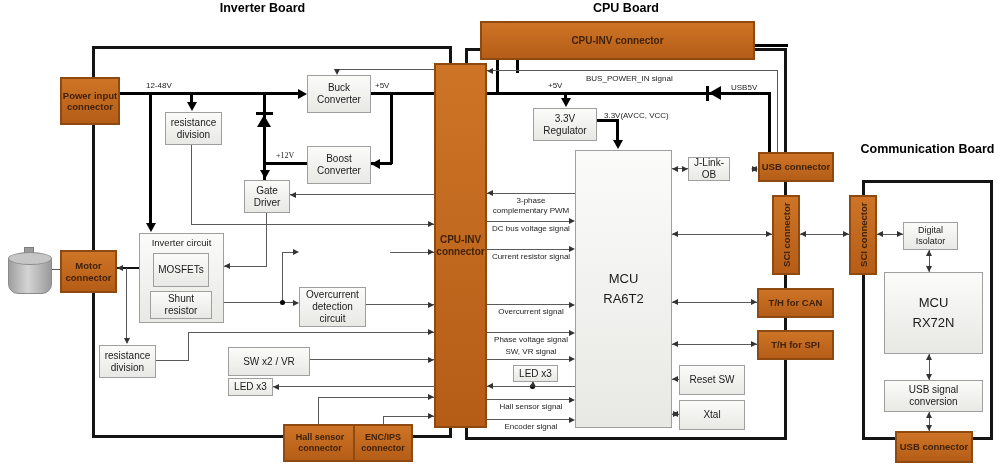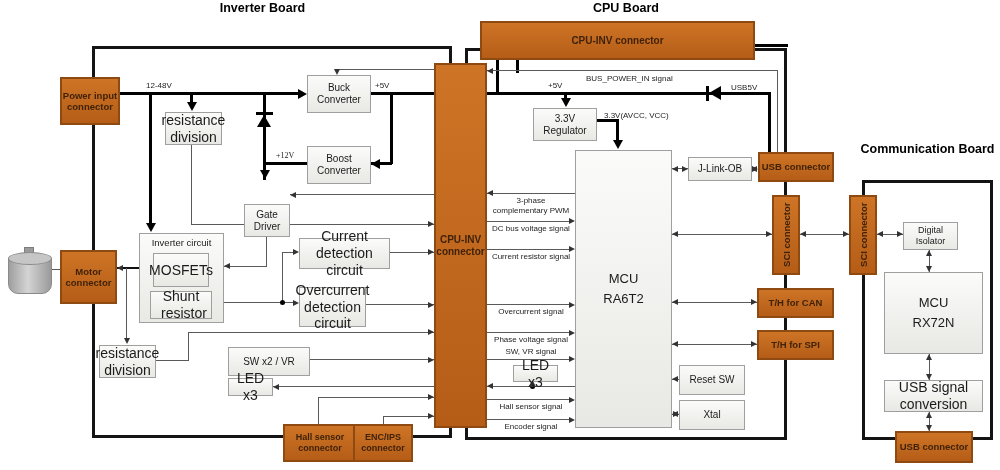--- a/index.html
+++ b/index.html
@@ -20,21 +20,21 @@
   .ar.R{border-top:5px solid transparent;border-bottom:5px solid transparent;border-left:9px solid #000;}
   .ar.L{border-top:5px solid transparent;border-bottom:5px solid transparent;border-right:9px solid #000;}
   .ar.D{border-left:5px solid transparent;border-right:5px solid transparent;border-top:9px solid #000;}
   .dot{position:absolute;width:5px;height:5px;border-radius:50%;background:#000;z-index:3;}
   .box-o{position:absolute;background:linear-gradient(180deg,#cd7426,#b55d17);border:2px solid #8f4a11;
          color:#40220a;font-weight:bold;font-size:9.5px;line-height:1.2;display:flex;align-items:center;
          justify-content:center;text-align:center;box-sizing:border-box;z-index:4;}
   .box-g{position:absolute;background:linear-gradient(180deg,#fbfbfa,#e8e8e4);border:1px solid #9f9f9f;
          color:#1b1b1b;font-size:10px;line-height:1.2;display:flex;align-items:center;justify-content:center;
          text-align:center;box-sizing:border-box;z-index:4;}
-  .f9{font-size:9px;} .f95{font-size:14px;} .f10{font-size:10px;} .f13{font-size:13px;line-height:1.55;}
+  .f9{font-size:9px;} .f95{font-size:10px;} .f10{font-size:10px;} .f13{font-size:13px;line-height:1.55;}
   .vt{transform:rotate(-90deg);white-space:nowrap;}
   .lbl{position:absolute;font-size:8px;color:#1d1d1d;white-space:nowrap;z-index:5;}
   .slbl{position:absolute;font-size:8px;color:#1d1d1d;width:88px;left:487px;text-align:center;
         white-space:nowrap;line-height:1.2;z-index:5;}
   .grp-label{position:absolute;font-size:9.5px;color:#1b1b1b;text-align:center;z-index:5;}
   .bar{position:absolute;background:#000;z-index:3;}
   .tri{position:absolute;width:0;height:0;z-index:3;}
 </style>
 </head>
 <body>
@@ -183,21 +183,21 @@
   <div class="ar u" style="left:926px;top:412px;"></div>
   <div class="ar d" style="left:926px;top:425px;"></div>
 
   <div style="position:absolute;left:24px;top:247px;width:10px;height:8px;background:#9a9a9a;border:1px solid #7d7d7d;z-index:4;box-sizing:border-box;"></div>
   <div style="position:absolute;left:8px;top:258px;width:44px;height:36px;background:linear-gradient(90deg,#9f9f9f,#d4d4d4 45%,#9a9a9a);border:1px solid #8a8a8a;border-radius:0 0 10px 10px;z-index:4;box-sizing:border-box;"></div>
   <div style="position:absolute;left:8px;top:252px;width:44px;height:13px;background:#c6c6c6;border:1px solid #8a8a8a;border-radius:50%;z-index:4;box-sizing:border-box;"></div>
 
   <div class="box-o" style="left:60px;top:77px;width:60px;height:48px;">
       <span>Power input connector</span>
     </div>
-  <div class="box-o" style="left:60px;top:250px;width:57px;height:54px;">
+  <div class="box-o" style="left:60px;top:250px;width:57px;height:43px;">
       <span>Motor connector</span>
     </div>
   <div class="box-o f10" style="left:434px;top:63px;width:53px;height:365px;">
       <span>CPU-INV connector</span>
     </div>
   <div class="box-o f10" style="left:480px;top:21px;width:275px;height:39px;">
       <span>CPU-INV connector</span>
     </div>
   <div class="box-o f9" style="left:283px;top:424px;width:74px;height:38px;">
       <span>Hall sensor connector</span>
@@ -226,33 +226,30 @@
 
   <div class="box-g f95" style="left:165px;top:112px;width:57px;height:33px;">
       <span>resistance division</span>
     </div>
   <div class="box-g" style="left:307px;top:75px;width:64px;height:38px;">
       <span>Buck Converter</span>
     </div>
   <div class="box-g" style="left:307px;top:146px;width:64px;height:38px;">
       <span>Boost Converter</span>
     </div>
-  <div class="box-g" style="left:244px;top:180px;width:46px;height:33px;margin-top:24px;">
+  <div class="box-g" style="left:244px;top:180px;width:46px;height:33px;">
       <span>Gate Driver</span>
     </div>
   <div class="box-g" style="left:139px;top:233px;width:85px;height:90px;"></div>
   <div class="grp-label" style="left:139px;top:237px;width:85px;">Inverter circuit</div>
   <div class="box-g f95" style="left:153px;top:253px;width:56px;height:34px;">
       <span>MOSFETs</span>
     </div>
   <div class="box-g f95" style="left:150px;top:291px;width:62px;height:28px;">
       <span style="max-width:40px;">Shunt resistor</span>
-    </div>
-  <div class="box-g f95" style="left:299px;top:238px;width:91px;height:31px;">
-      <span>Current detection circuit</span>
     </div>
   <div class="box-g f95" style="left:299px;top:287px;width:67px;height:40px;">
       <span>Overcurrent detection circuit</span>
     </div>
   <div class="box-g f95" style="left:99px;top:345px;width:57px;height:33px;">
       <span>resistance division</span>
     </div>
   <div class="box-g" style="left:228px;top:347px;width:82px;height:29px;">
       <span>SW x2 / VR</span>
     </div>
@@ -262,21 +259,21 @@
 
   <div class="box-g" style="left:533px;top:108px;width:64px;height:33px;">
       <span>3.3V Regulator</span>
     </div>
   <div class="box-g f13" style="left:575px;top:150px;width:97px;height:278px;">
       <span>
         <div>MCU</div>
         <div>RA6T2</div>
       </span>
     </div>
-  <div class="box-g" style="left:688px;top:157px;width:64px;height:24px;">
+  <div class="box-g" style="left:688px;top:157px;width:42px;height:24px;">
       <span>J-Link-OB</span>
     </div>
   <div class="box-g f95" style="left:513px;top:365px;width:45px;height:17px;">
       <span>LED x3</span>
     </div>
   <div class="box-g" style="left:679px;top:365px;width:66px;height:30px;">
       <span>Reset SW</span>
     </div>
   <div class="box-g" style="left:679px;top:400px;width:66px;height:30px;">
       <span>Xtal</span>

